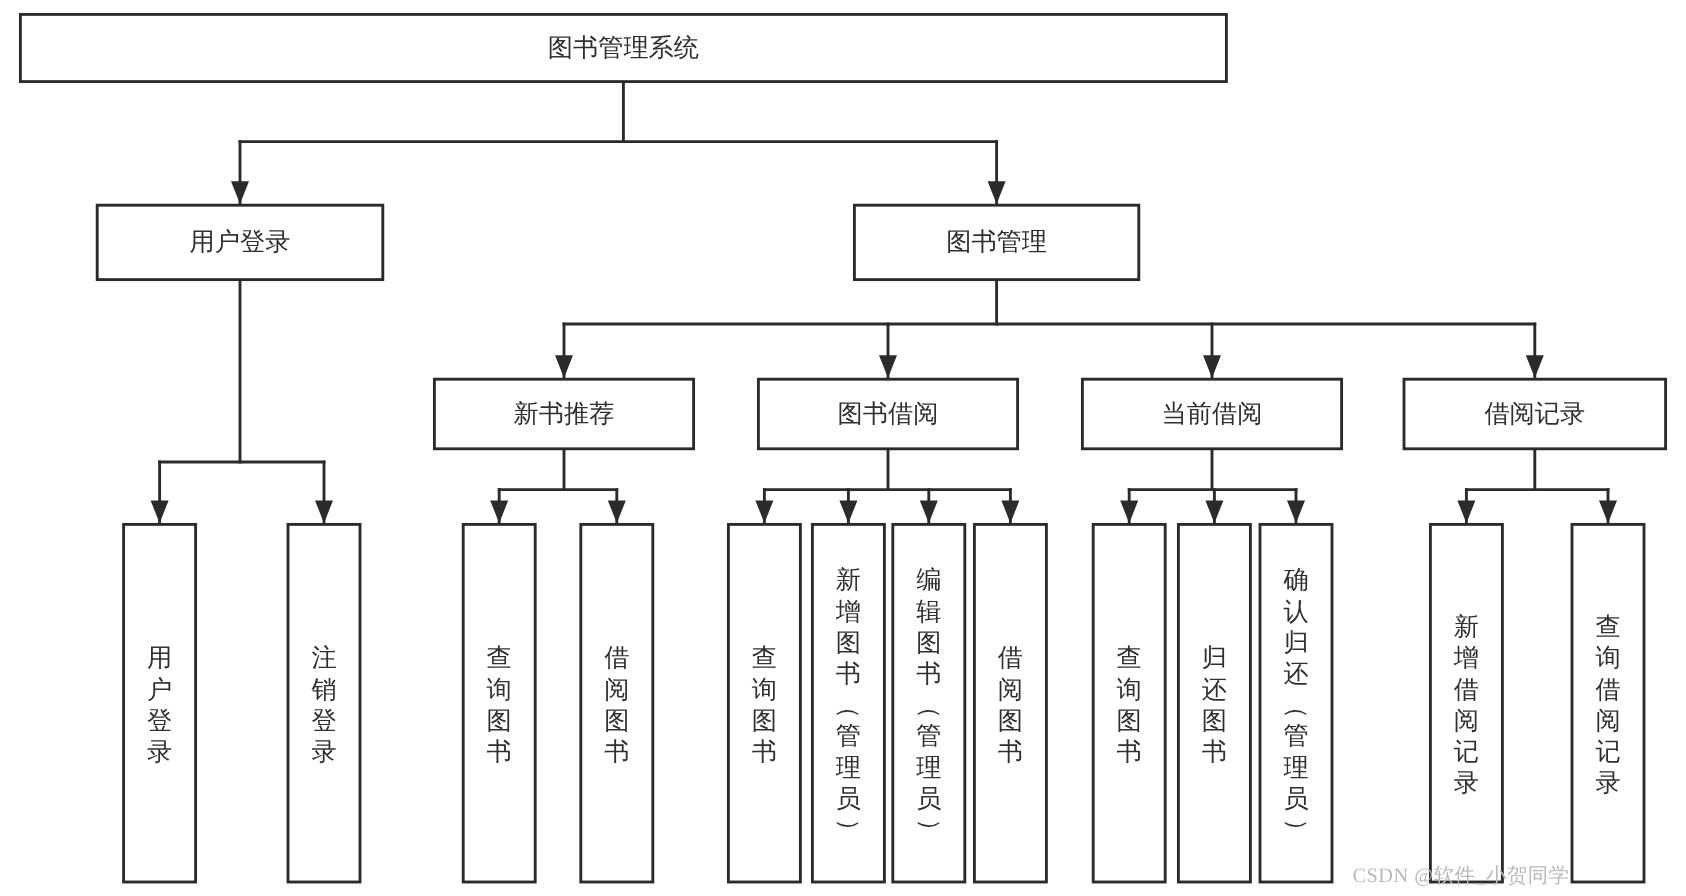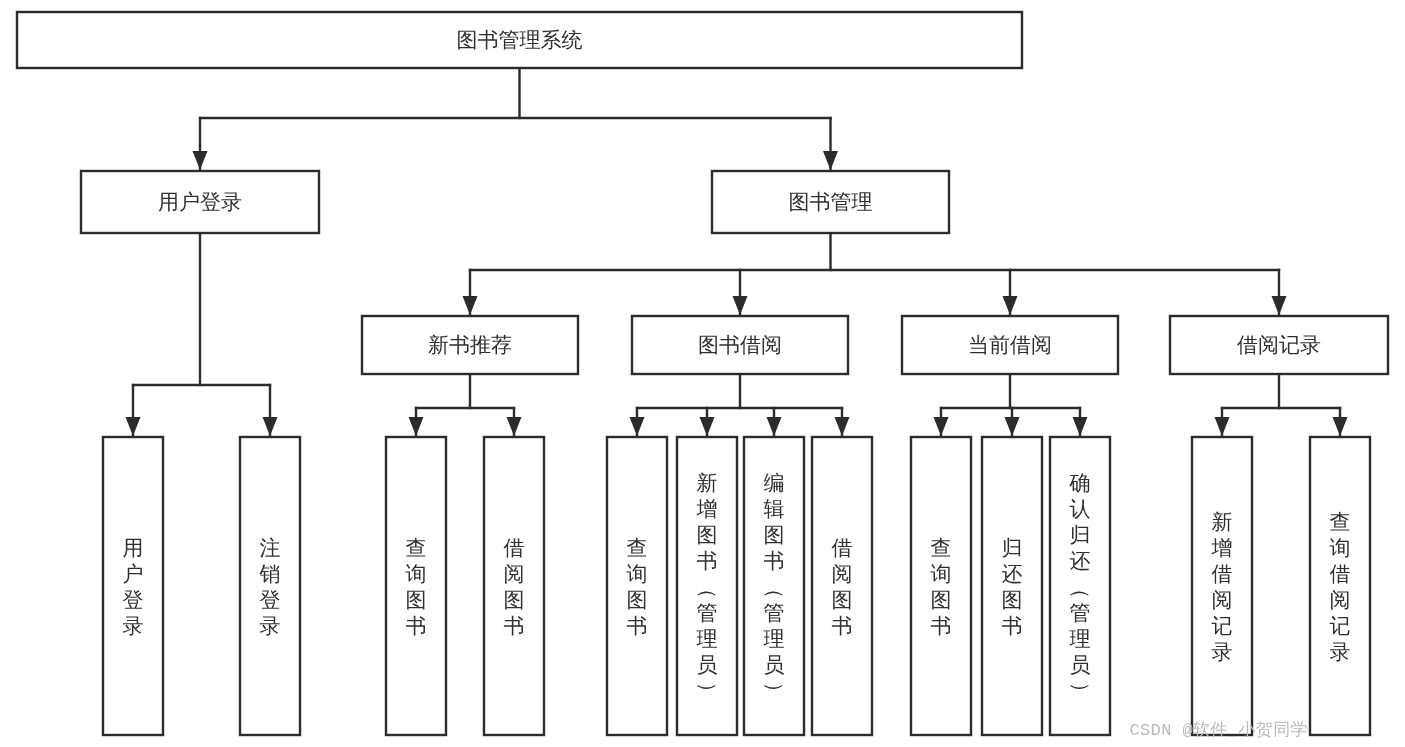--- a/index.html
+++ b/index.html
@@ -52,21 +52,21 @@
   .node-label-v {
     fill: #2f2f2f;
     font-family: "Liberation Sans", "DejaVu Sans", sans-serif;
     font-size: 21px;
     text-anchor: middle;
   }
   .watermark {
     position: absolute;
     right: 8px;
     bottom: 6px;
-    font-family: Liberation Mono, monospace;
+    font-family: Liberation Serif, serif;
     font-size: 17px;
     color: #b9b9b9;
     letter-spacing: 0.4px;
     white-space: nowrap;
     user-select: none;
   }
 </style>
 </head>
 <body>
 

